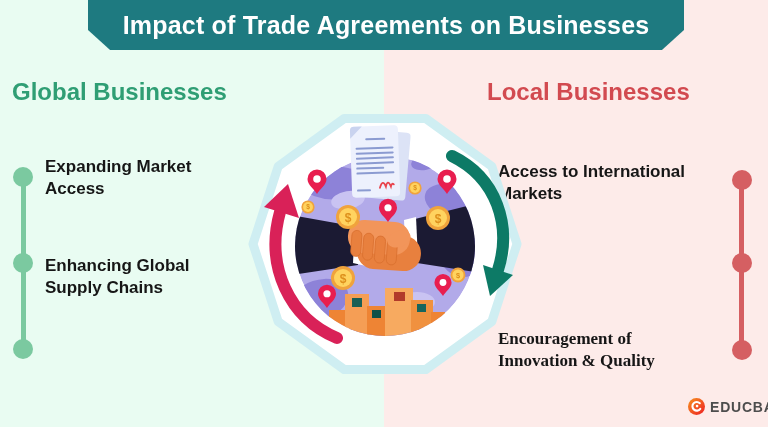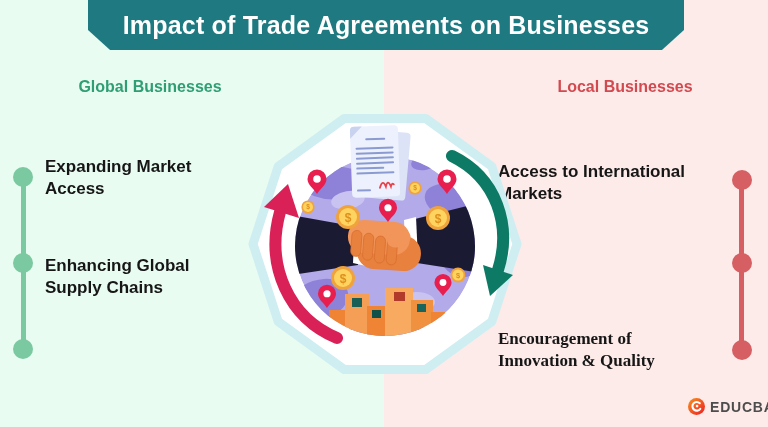--- a/index.html
+++ b/index.html
@@ -7,21 +7,21 @@
   .canvas{position:relative;width:768px;height:427px;overflow:hidden;background:#ffffff;}
   .bg-half{position:absolute;top:0;height:427px;width:384px;}
   .bg-left{left:0;background:#e9fcf2;}
   .bg-right{left:384px;background:#fdebe9;}
 
   .banner{position:absolute;left:88px;top:0;width:596px;height:50px;background:#1e7a80;
     clip-path:polygon(0 0,100% 0,100% 60%,96.3% 100%,3.7% 100%,0 60%);
     display:flex;align-items:center;justify-content:center;}
   .banner-text{color:#ffffff;font-size:25px;font-weight:bold;letter-spacing:.2px;white-space:nowrap;}
 
-  .heading{position:absolute;top:78px;margin:0;font-size:16px;font-weight:bold;text-align:center;width:300px;}
+  .heading{position:absolute;top:78px;margin:0;font-size:24px;font-weight:bold;text-align:left;width:300px;padding-left:12px;}
   .heading-left{left:0;color:#2f9e74;}
   .heading-right{left:475px;color:#d24a50;}
 
   .tl-line{position:absolute;width:5px;border-radius:3px;}
   .tl-line-left{left:21px;top:177px;height:172px;background:#7bc9a0;}
   .tl-line-right{left:739px;top:180px;height:170px;background:#d55f62;}
   .tl-dot{position:absolute;width:20px;height:20px;border-radius:50%;}
   .tl-dot-left{background:#7bc9a0;}
   .tl-dot-right{background:#d55f62;}
 

